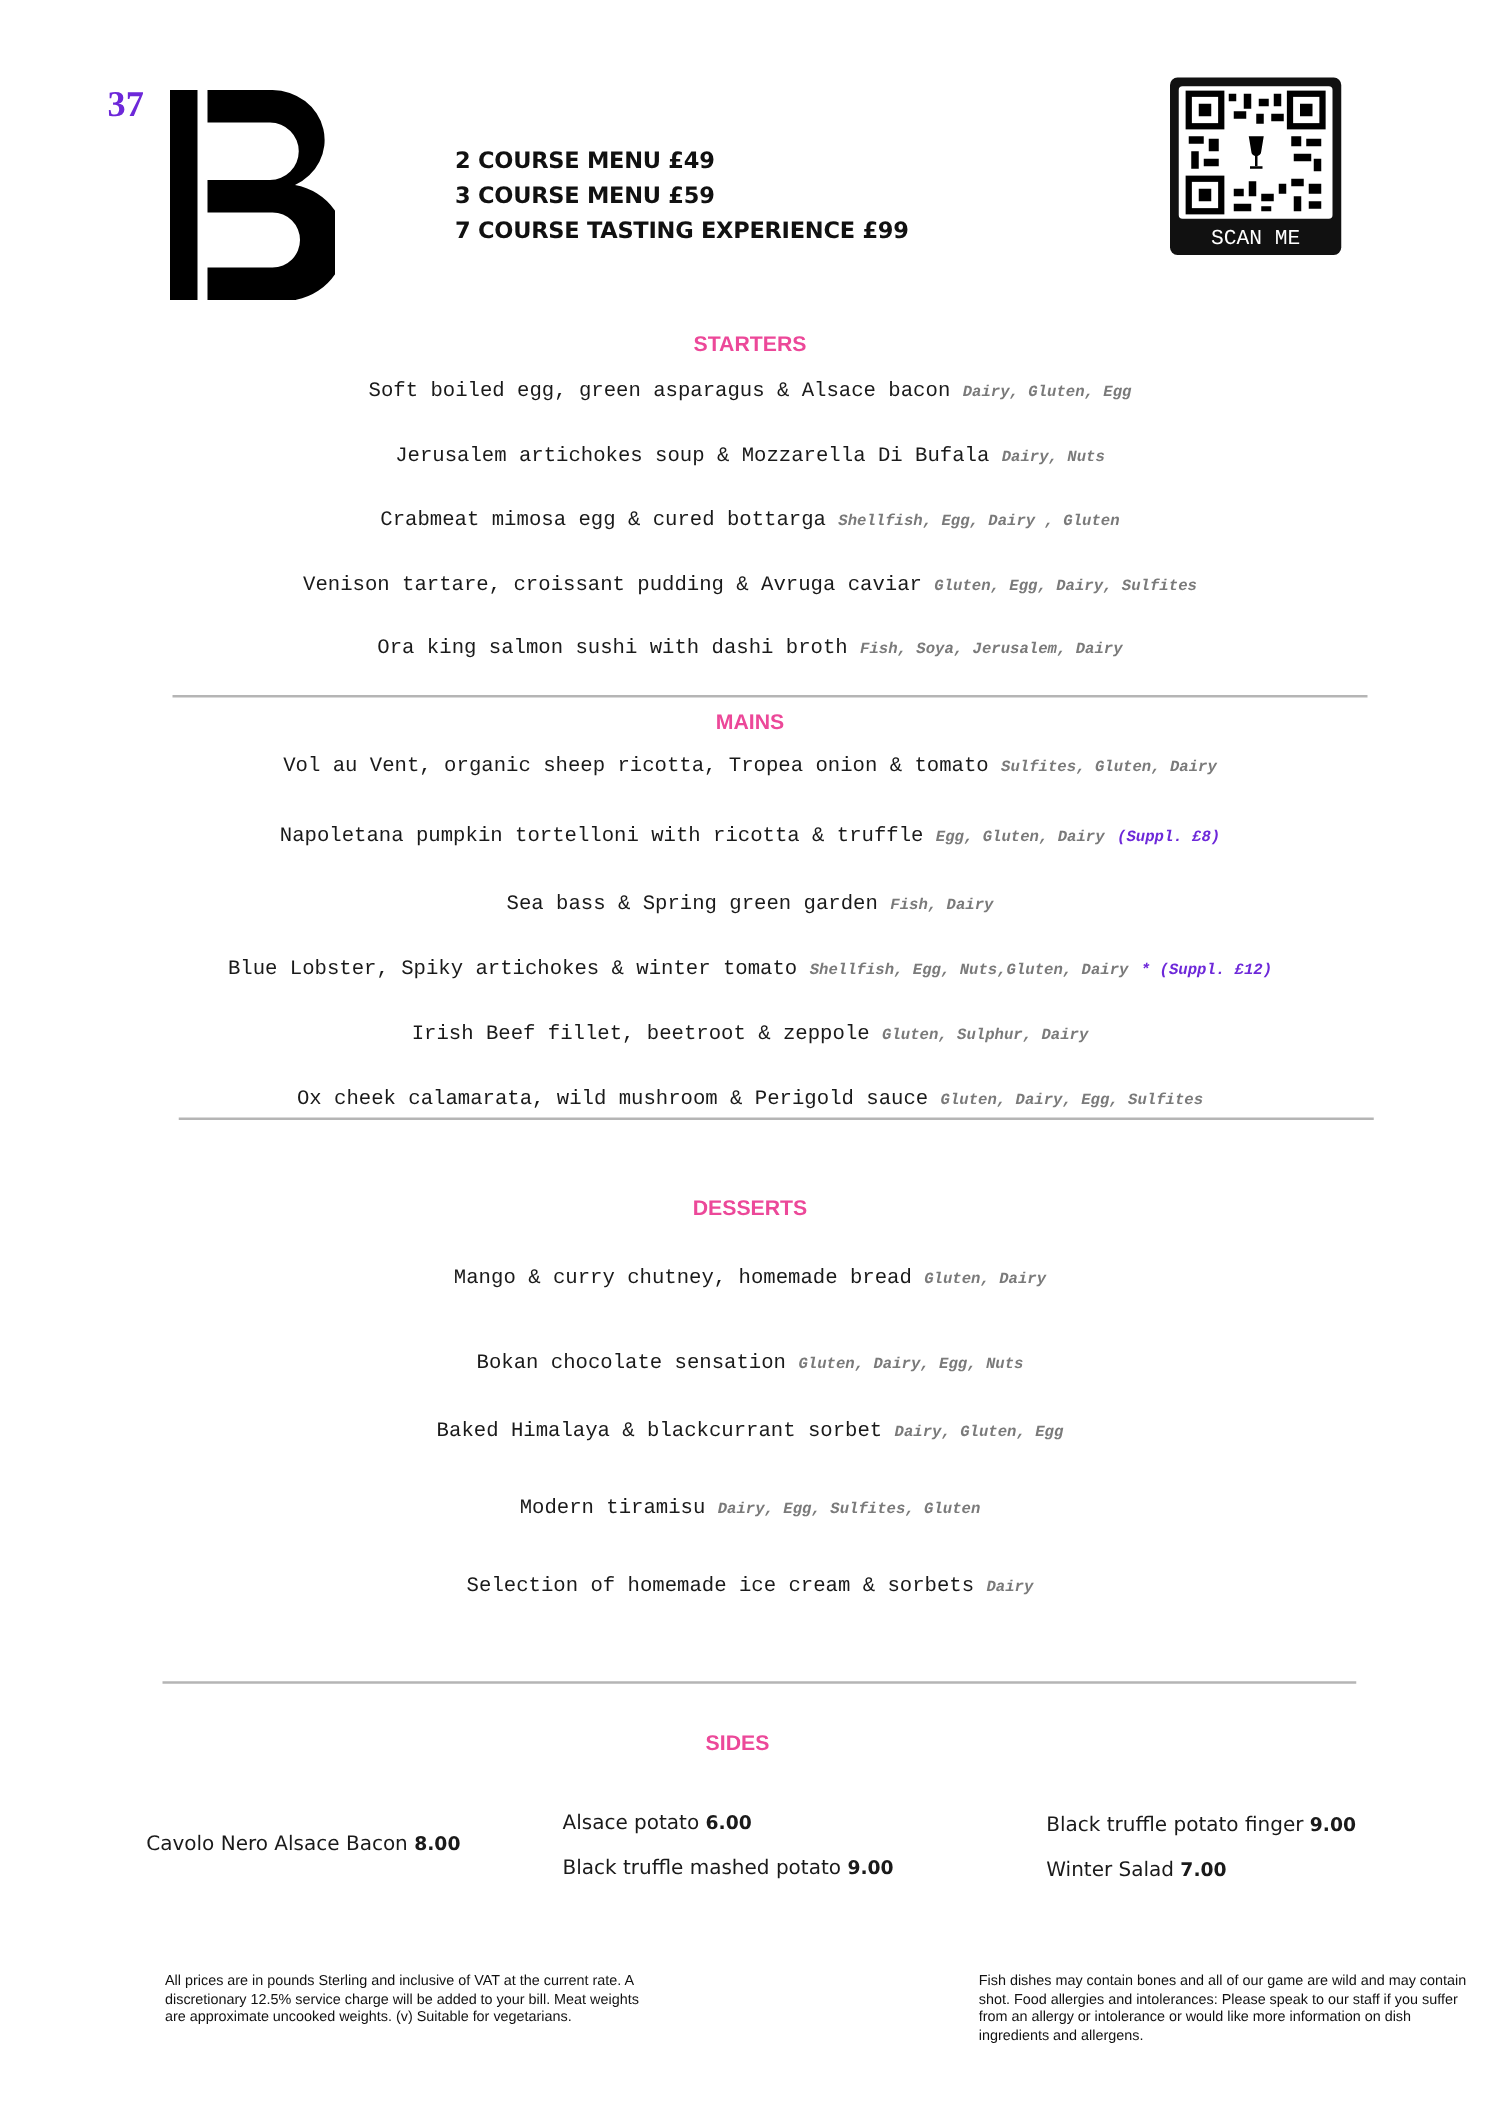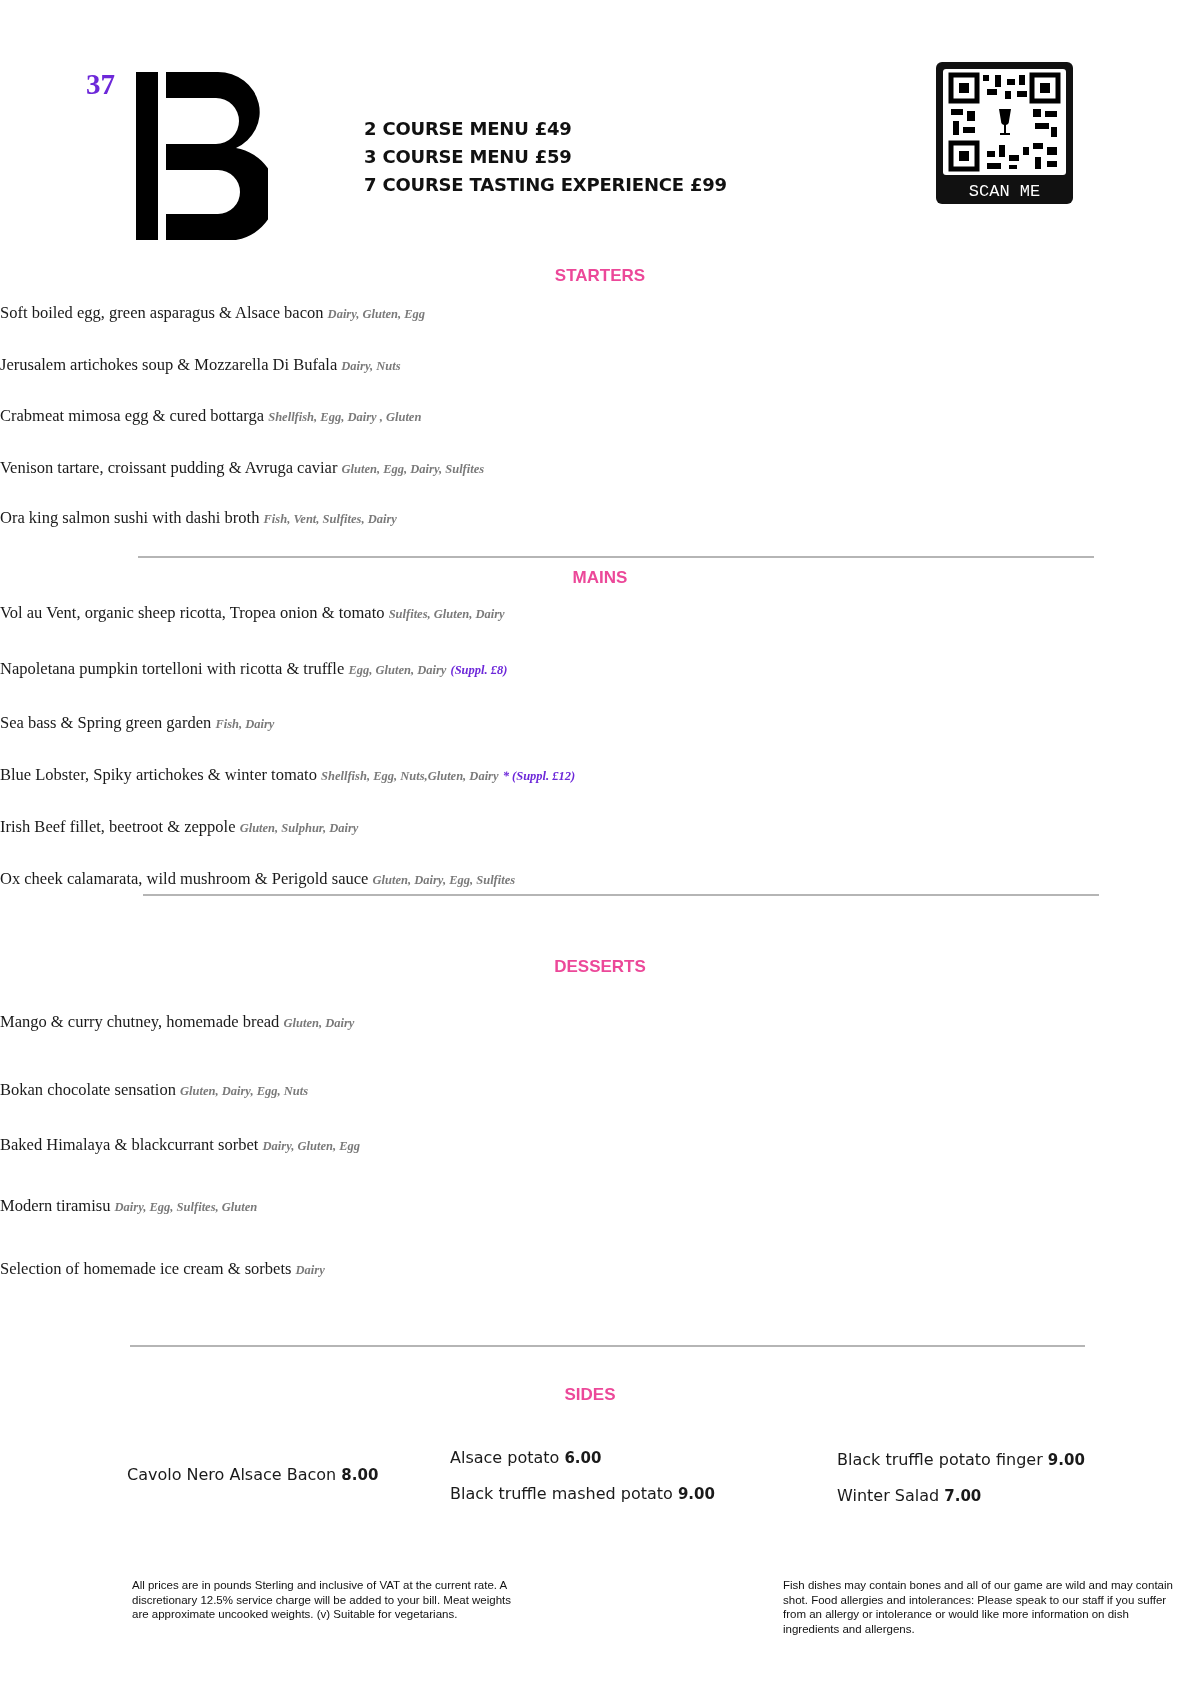--- a/index.html
+++ b/index.html
@@ -6,21 +6,21 @@
     body { width: 1200px; height: 1699px; position: relative; overflow: hidden;
            font-family: "Liberation Sans", sans-serif; color: #111; }
     .abs { position: absolute; }
     .page-num { left: 86px; top: 68px; font-family: "Liberation Serif", serif; font-weight: bold; font-size: 29px; color: #6d28d9; }
     .logo { left: 136px; top: 72px; width: 132px; height: 168px; }
     .prices { left: 364px; top: 115px; font-family: "DejaVu Sans", sans-serif; font-weight: bold; font-size: 18px; line-height: 28px; color: #111; letter-spacing: -0.2px; }
     .qr { left: 936px; top: 62px; width: 137px; height: 142px; background: #111; border-radius: 6px; }
     .qr-inner { position: absolute; left: 7px; top: 7px; width: 123px; height: 106px; background: #fff; border-radius: 3px; }
     .qr-label { position: absolute; left: 0; right: 0; bottom: 3px; text-align: center; color: #fff; font-size: 17px; font-family: Liberation Mono, monospace; }
     .section-title { left: 0; width: 1200px; text-align: center; font-weight: bold; font-size: 17px; color: #ec4899; }
-    .item { left: 0; width: 1200px; font-family: Liberation Serif, serif; font-size: 16.5px; color: #1a1a1a; }
+    .item { left: 0; width: 1200px; text-align: center; font-family: Liberation Mono, monospace; font-size: 16.5px; color: #1a1a1a; }
     .allergen { font-style: italic; font-weight: bold; font-size: 12.5px; color: #7a7a7a; }
     .suppl { font-style: italic; font-weight: bold; font-size: 12.5px; color: #6d28d9; }
     .rule { height: 0; border-top: 2px solid #b5b5b5; }
     .side { font-family: "DejaVu Sans", sans-serif; font-size: 16px; color: #1a1a1a; }
     .side b { font-size: 15px; }
     .foot { font-size: 11.5px; line-height: 14.5px; color: #111; width: 400px; margin-left: 37px; }
   </style>
 </head>
 <body>
 
@@ -98,21 +98,21 @@
 <div class="abs item" style="top:406px">
   <span>Crabmeat mimosa egg &amp; cured bottarga</span>
   <span class="allergen">Shellfish, Egg, Dairy , Gluten</span>
 </div>
 <div class="abs item" style="top:458px">
   <span>Venison tartare, croissant pudding &amp; Avruga caviar</span>
   <span class="allergen">Gluten, Egg, Dairy, Sulfites</span>
 </div>
 <div class="abs item" style="top:508px">
   <span>Ora king salmon sushi with dashi broth</span>
-  <span class="allergen">Fish, Vent, Sulfites, Dairy</span>
+  <span class="allergen">Fish, Soya, Jerusalem, Dairy</span>
 </div>
 
 <div class="abs rule" style="left:138px; width:956px; top:556px"></div>
 
 <div class="abs section-title" style="top:568px">MAINS</div>
 
 <div class="abs item" style="top:603px">
   <span>Vol au Vent, organic sheep ricotta, Tropea onion &amp; tomato</span>
   <span class="allergen">Sulfites, Gluten, Dairy</span>
 </div>
@@ -163,21 +163,21 @@
 </div>
 <div class="abs item" style="top:1259px">
   <span>Selection of homemade ice cream &amp; sorbets</span>
   <span class="allergen">Dairy</span>
 </div>
 
 <div class="abs rule" style="left:130px; width:955px; top:1345px"></div>
 
 <div class="abs section-title" style="top:1385px; width:1180px">SIDES</div>
 
-<div class="abs side" style="left:127px; top:1465px">
+<div class="abs side" style="left:117px; top:1465px">
   <span>Cavolo Nero Alsace Bacon</span>
   <b>8.00</b>
 </div>
 <div class="abs side" style="left:450px; top:1448px">
   <span>Alsace potato</span>
   <b>6.00</b>
 </div>
 <div class="abs side" style="left:450px; top:1484px">
   <span>Black truffle mashed potato</span>
   <b>9.00</b>

